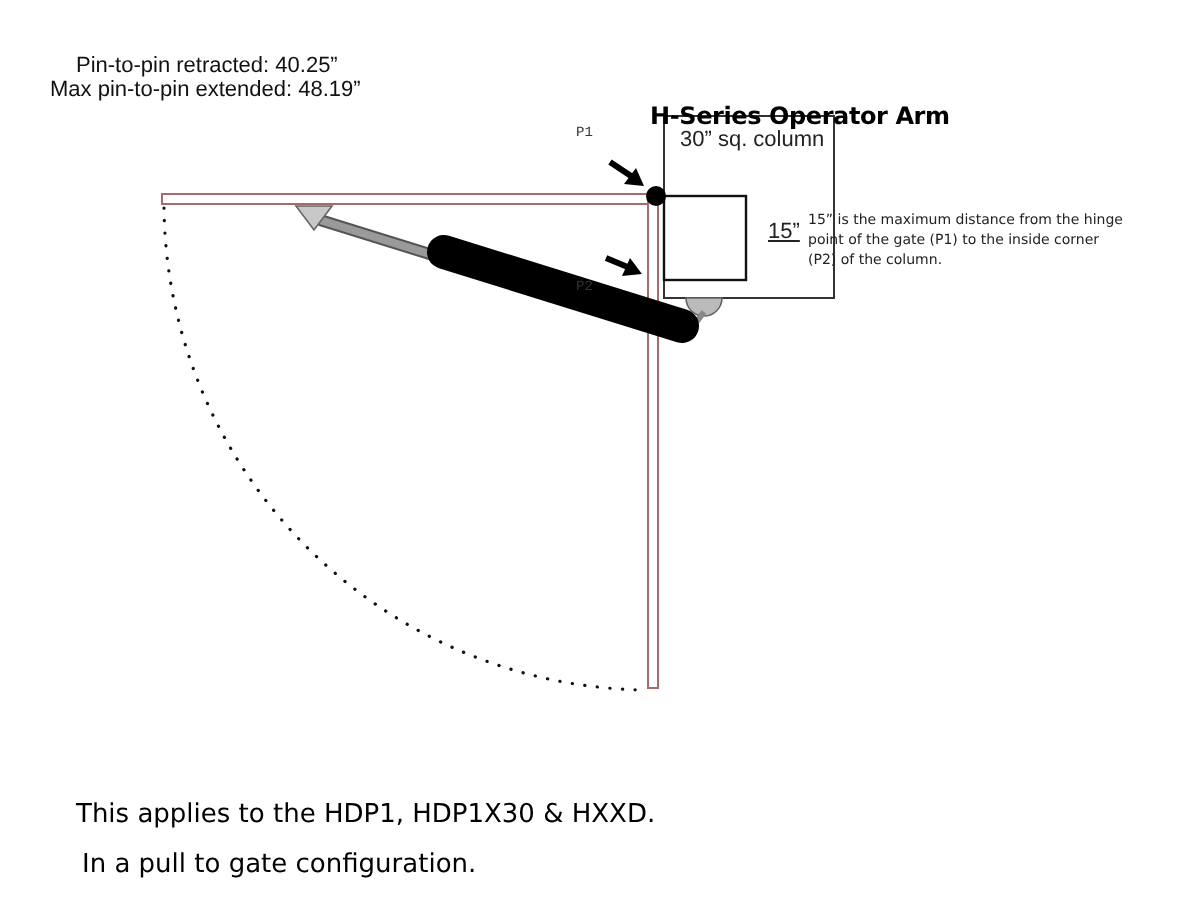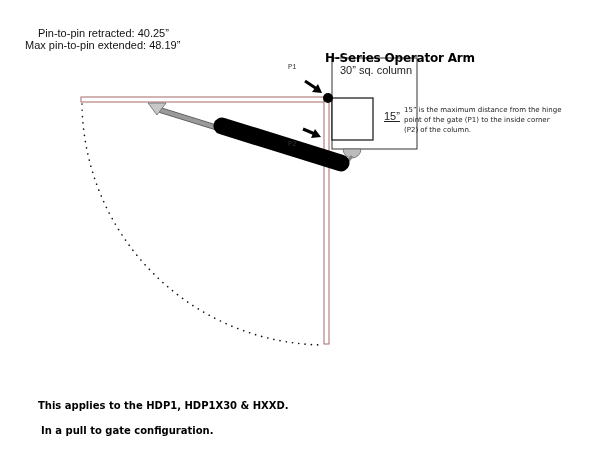--- a/index.html
+++ b/index.html
@@ -3,21 +3,21 @@
   <meta charset="utf-8">
   <style>
     html, body { margin: 0; padding: 0; background: #ffffff; }
     body { width: 600px; height: 450px; position: relative; overflow: hidden; font-family: "Liberation Sans", sans-serif; color: #000; }
     .abs { position: absolute; white-space: nowrap; }
     .spec-line { font-size: 11px; line-height: 12px; color: #111; }
     .title { font-size: 12px; font-weight: bold; font-family: "DejaVu Sans", sans-serif; letter-spacing: -0.2px; margin-top: 12px; }
     .label-sm { font-size: 7px; font-family: Liberation Mono, monospace; color: #333; }
     .col-label { font-size: 11px; color: #222; }
     .note { font-size: 7px; line-height: 10px; font-family: "DejaVu Sans", sans-serif; color: #222; white-space: normal; width: 160px; }
-    .foot { font-size: 10px; font-weight: bold; font-family: "DejaVu Sans", sans-serif; }
+    .foot { font-size: 13px; font-weight: normal; font-family: "DejaVu Sans", sans-serif; }
     svg.diagram { position: absolute; left: 0; top: 0; }
   </style>
 </head>
 <body>
 
 <svg class="diagram" width="600" height="450" viewBox="0 0 600 450">
 
   <rect x="332" y="58" width="85" height="91" fill="#fff" stroke="#333" stroke-width="1"></rect>
 
   <rect x="332" y="98" width="41" height="42" fill="#fff" stroke="#111" stroke-width="1.2"></rect>

